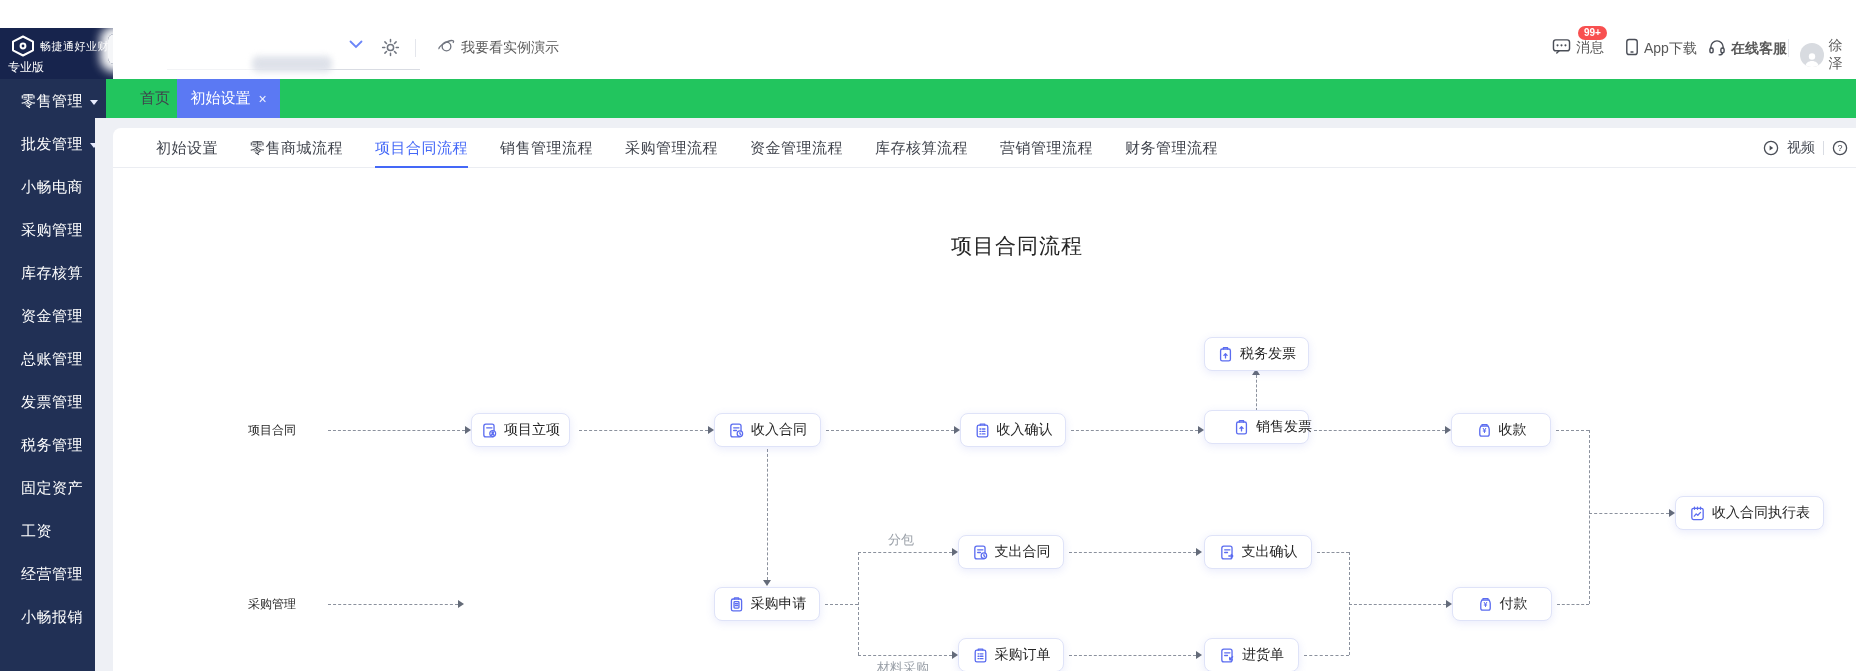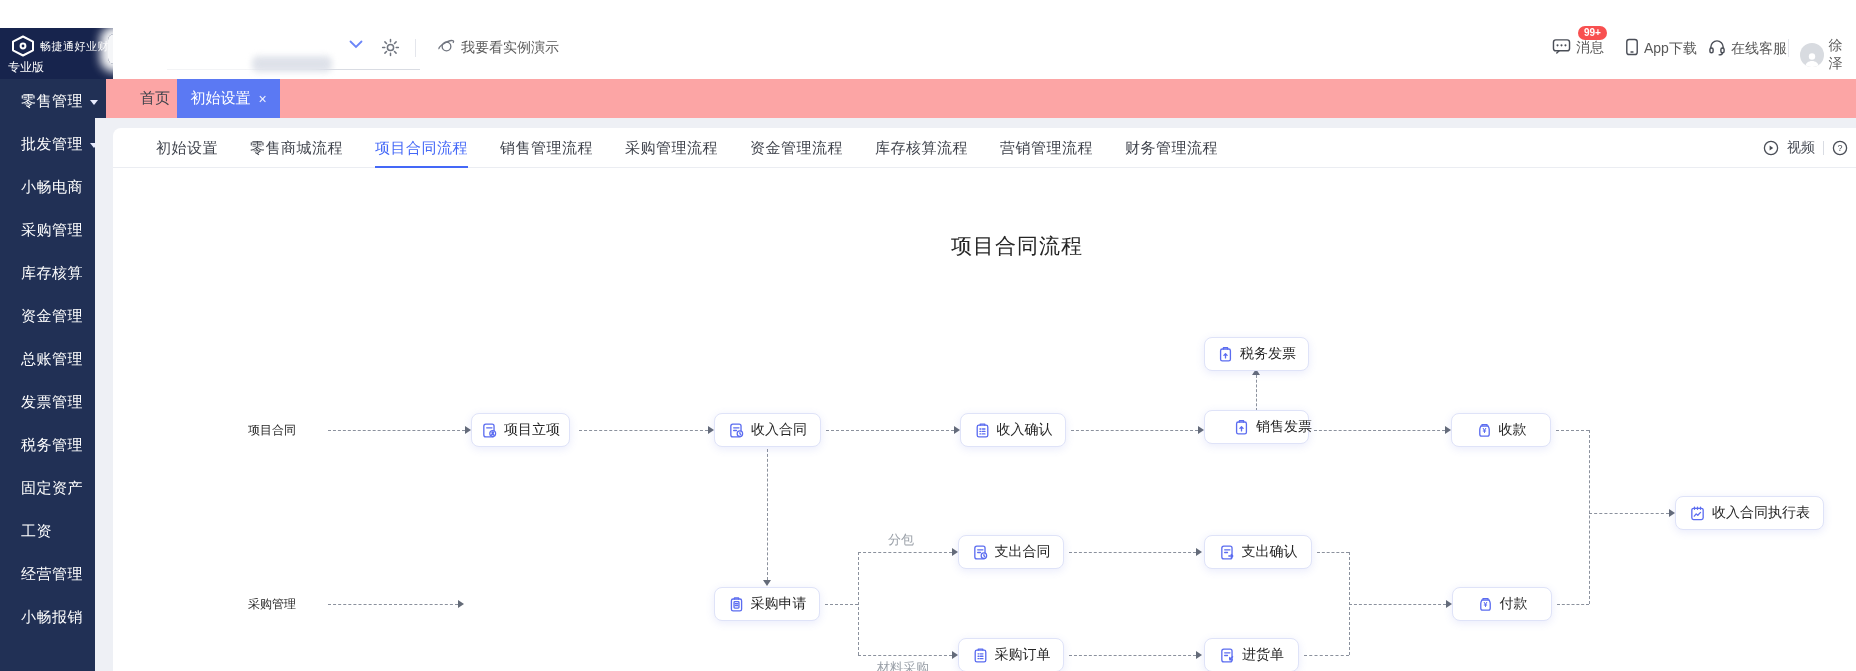--- a/index.html
+++ b/index.html
@@ -18,21 +18,21 @@
   .blur-patch { position:absolute; border-radius:6px; }
   .blur-a { left:108px; top:34px; width:210px; height:30px; background:rgba(255,255,255,.96); box-shadow:0 0 10px 8px rgba(255,255,255,.96); }
   .blur-b { left:252px; top:56px; width:80px; height:16px; background:#d9dde6; filter:blur(3px); opacity:.85; }
   .hdr-item { position:absolute; display:flex; align-items:center; gap:5px; font-size:14px; color:#595959; cursor:pointer; }
   .hdr-divider { position:absolute; width:1px; height:18px; background:#e4e6ec; top:39px; }
   .badge { position:absolute; top:-12px; left:26px; background:#f85050; color:#fff; font-size:10px;
     line-height:14px; padding:0 6px; border-radius:8px; white-space:nowrap; font-weight:bold; }
   .avatar { width:24px; height:24px; border-radius:50%; background:#d8dbe0; display:flex; align-items:flex-end; justify-content:center; overflow:hidden; }
 
   
-  .tabbar { position:absolute; left:95px; top:79px; width:1761px; height:39px; background:#fca5a5; }
+  .tabbar { position:absolute; left:95px; top:79px; width:1761px; height:39px; background:#22c55e; }
   .tab { position:absolute; top:0; height:39px; display:flex; align-items:center; justify-content:center;
     gap:8px; font-size:15px; color:#3f434c; cursor:pointer; }
   .tab.active { background:#5b79f3; color:#fff; }
   .tab .close-x { font-size:14px; opacity:.9; }
 
   
   .sidebar { position:absolute; left:0; top:79px; width:106px; height:592px; background:#213055; }
   .side-item { height:43px; line-height:43px; padding-left:21px; color:#ffffff; font-size:15px;
     white-space:nowrap; cursor:pointer; letter-spacing:.5px; }
   .tri { display:inline-block; width:0; height:0; margin-left:7px; vertical-align:middle;
@@ -124,21 +124,21 @@
     </div>
     <div class="hdr-item" style="left:1625px; top:38px;">
       <span>
         <svg width="14" height="18" viewBox="0 0 14 19" fill="none" stroke="#4a4e57" stroke-width="1.5" stroke-linecap="round">
           <rect x="1.5" y="1.5" width="11" height="16" rx="2.5"></rect>
             <path d="M6 14.8h2"></path>
         </svg>
       </span>
       <span>App下载</span>
     </div>
-    <div class="hdr-item" style="left:1708px; top:38px;">
+    <div class="hdr-item" style="left:1708px; top:38px;font-weight:bold;">
       <span>
         <svg width="18" height="18" viewBox="0 0 19 19" fill="none" stroke="#4a4e57" stroke-width="1.5" stroke-linecap="round">
           <path d="M3 11V9.5a6.5 6.5 0 0113 0V11"></path>
           <rect x="2" y="10.5" width="3.4" height="5" rx="1.6"></rect>
           <rect x="13.6" y="10.5" width="3.4" height="5" rx="1.6"></rect>
           <path d="M15.3 15.5c0 1.6-1.6 2.3-3.6 2.3"></path>
         </svg>
       </span>
       <span>在线客服</span>
     </div>

